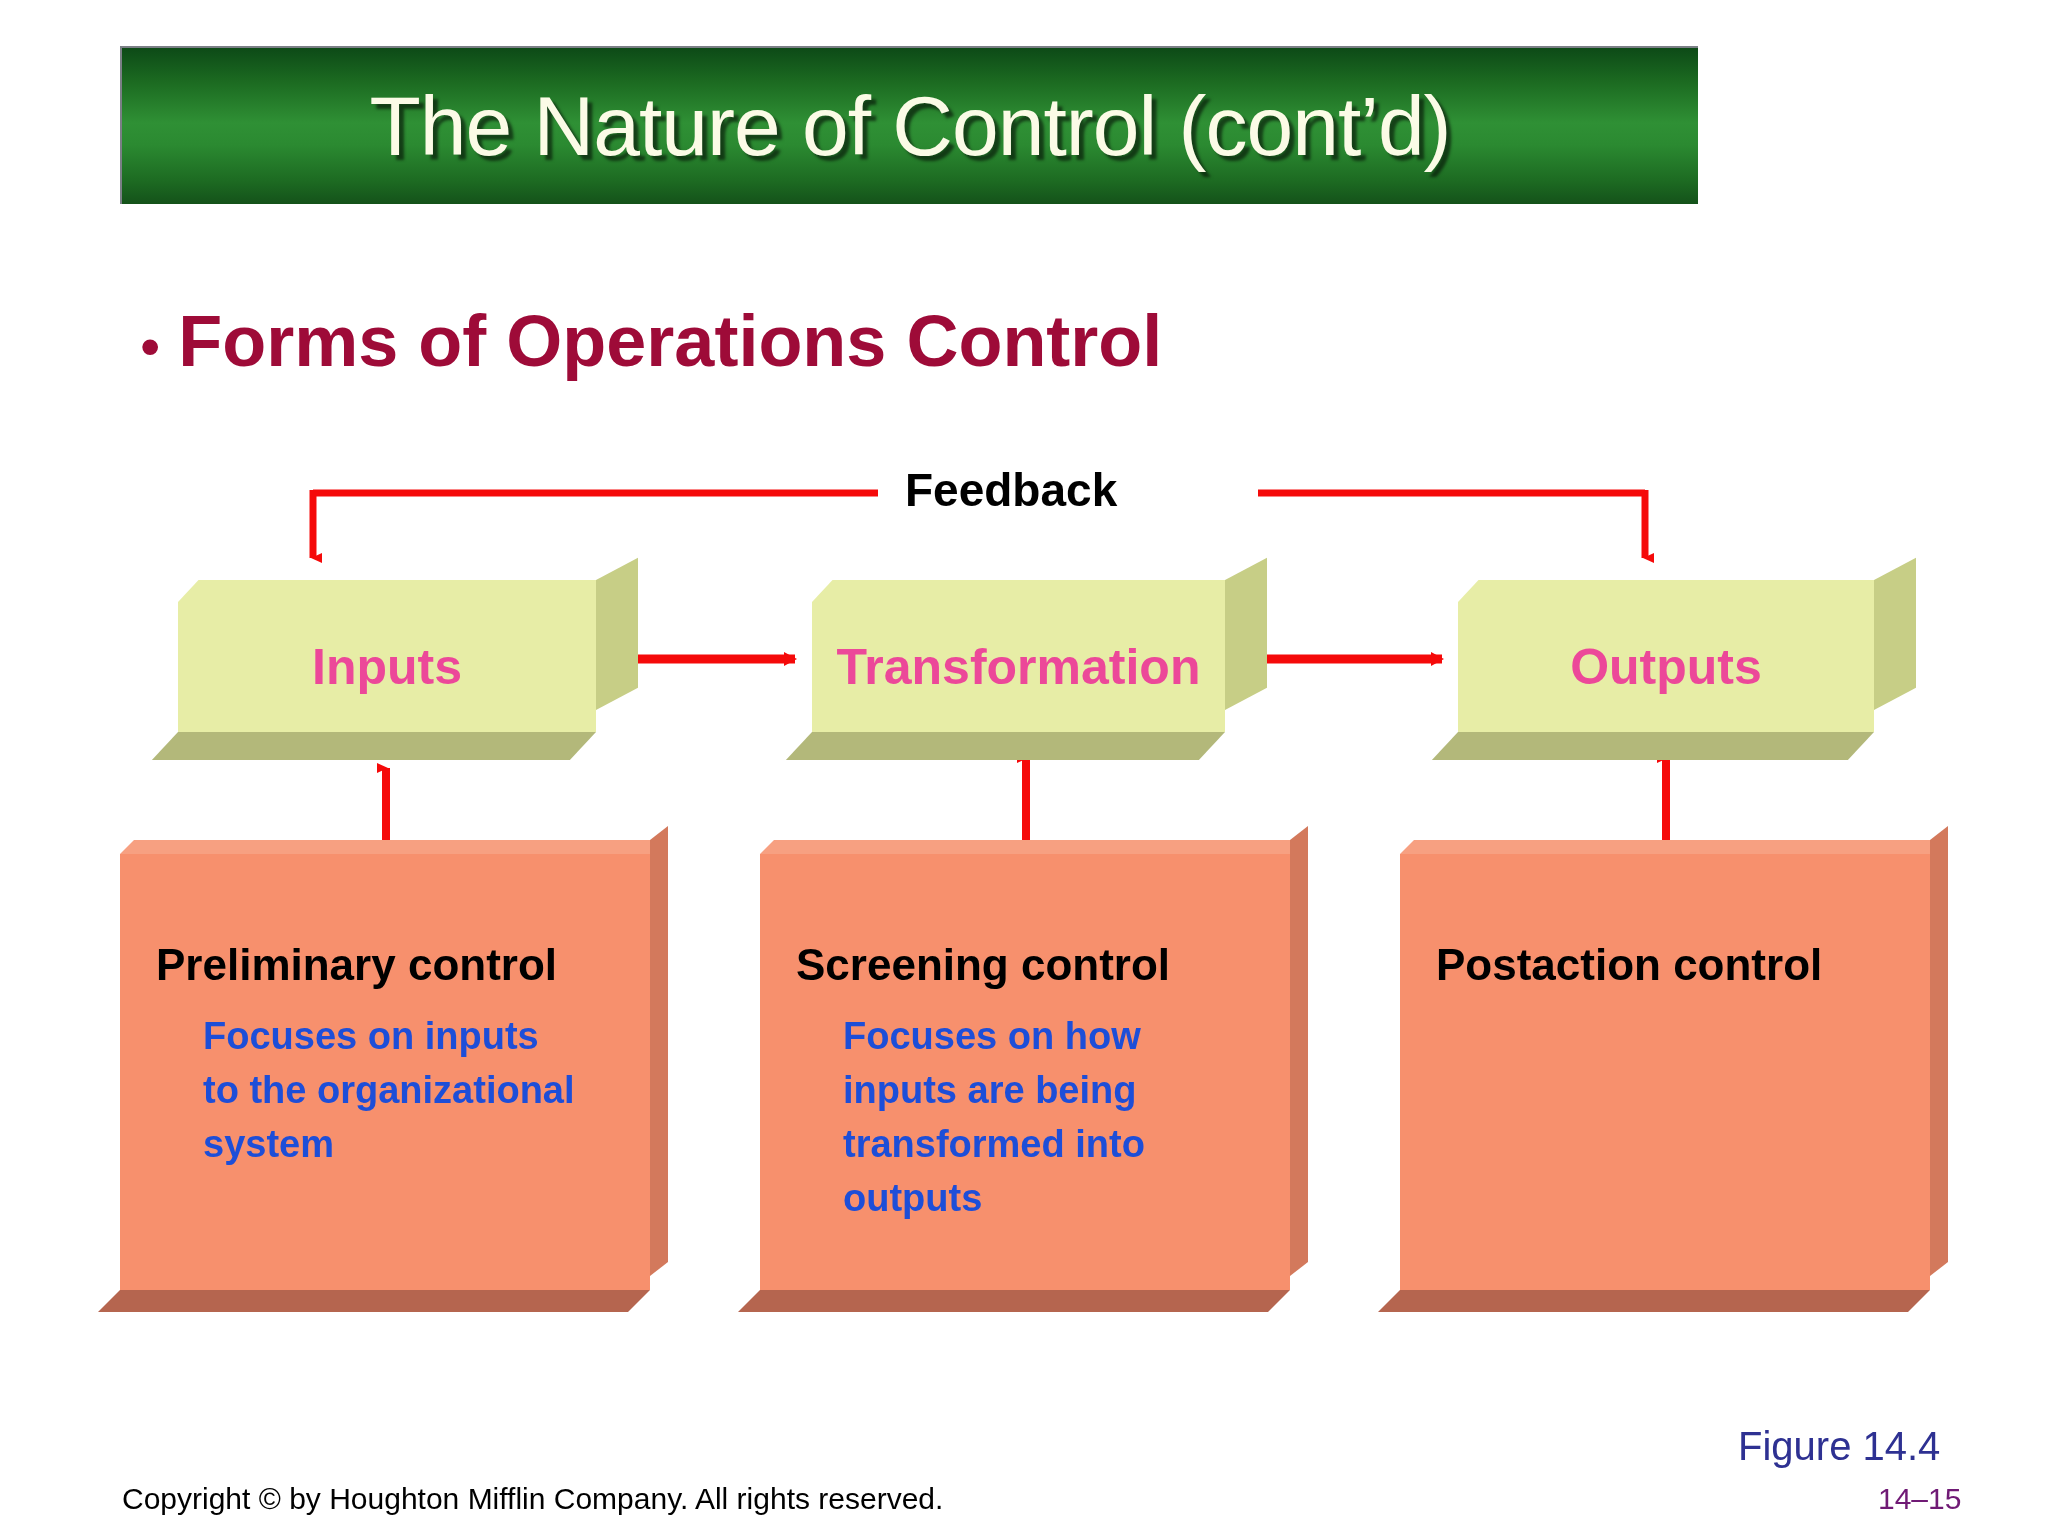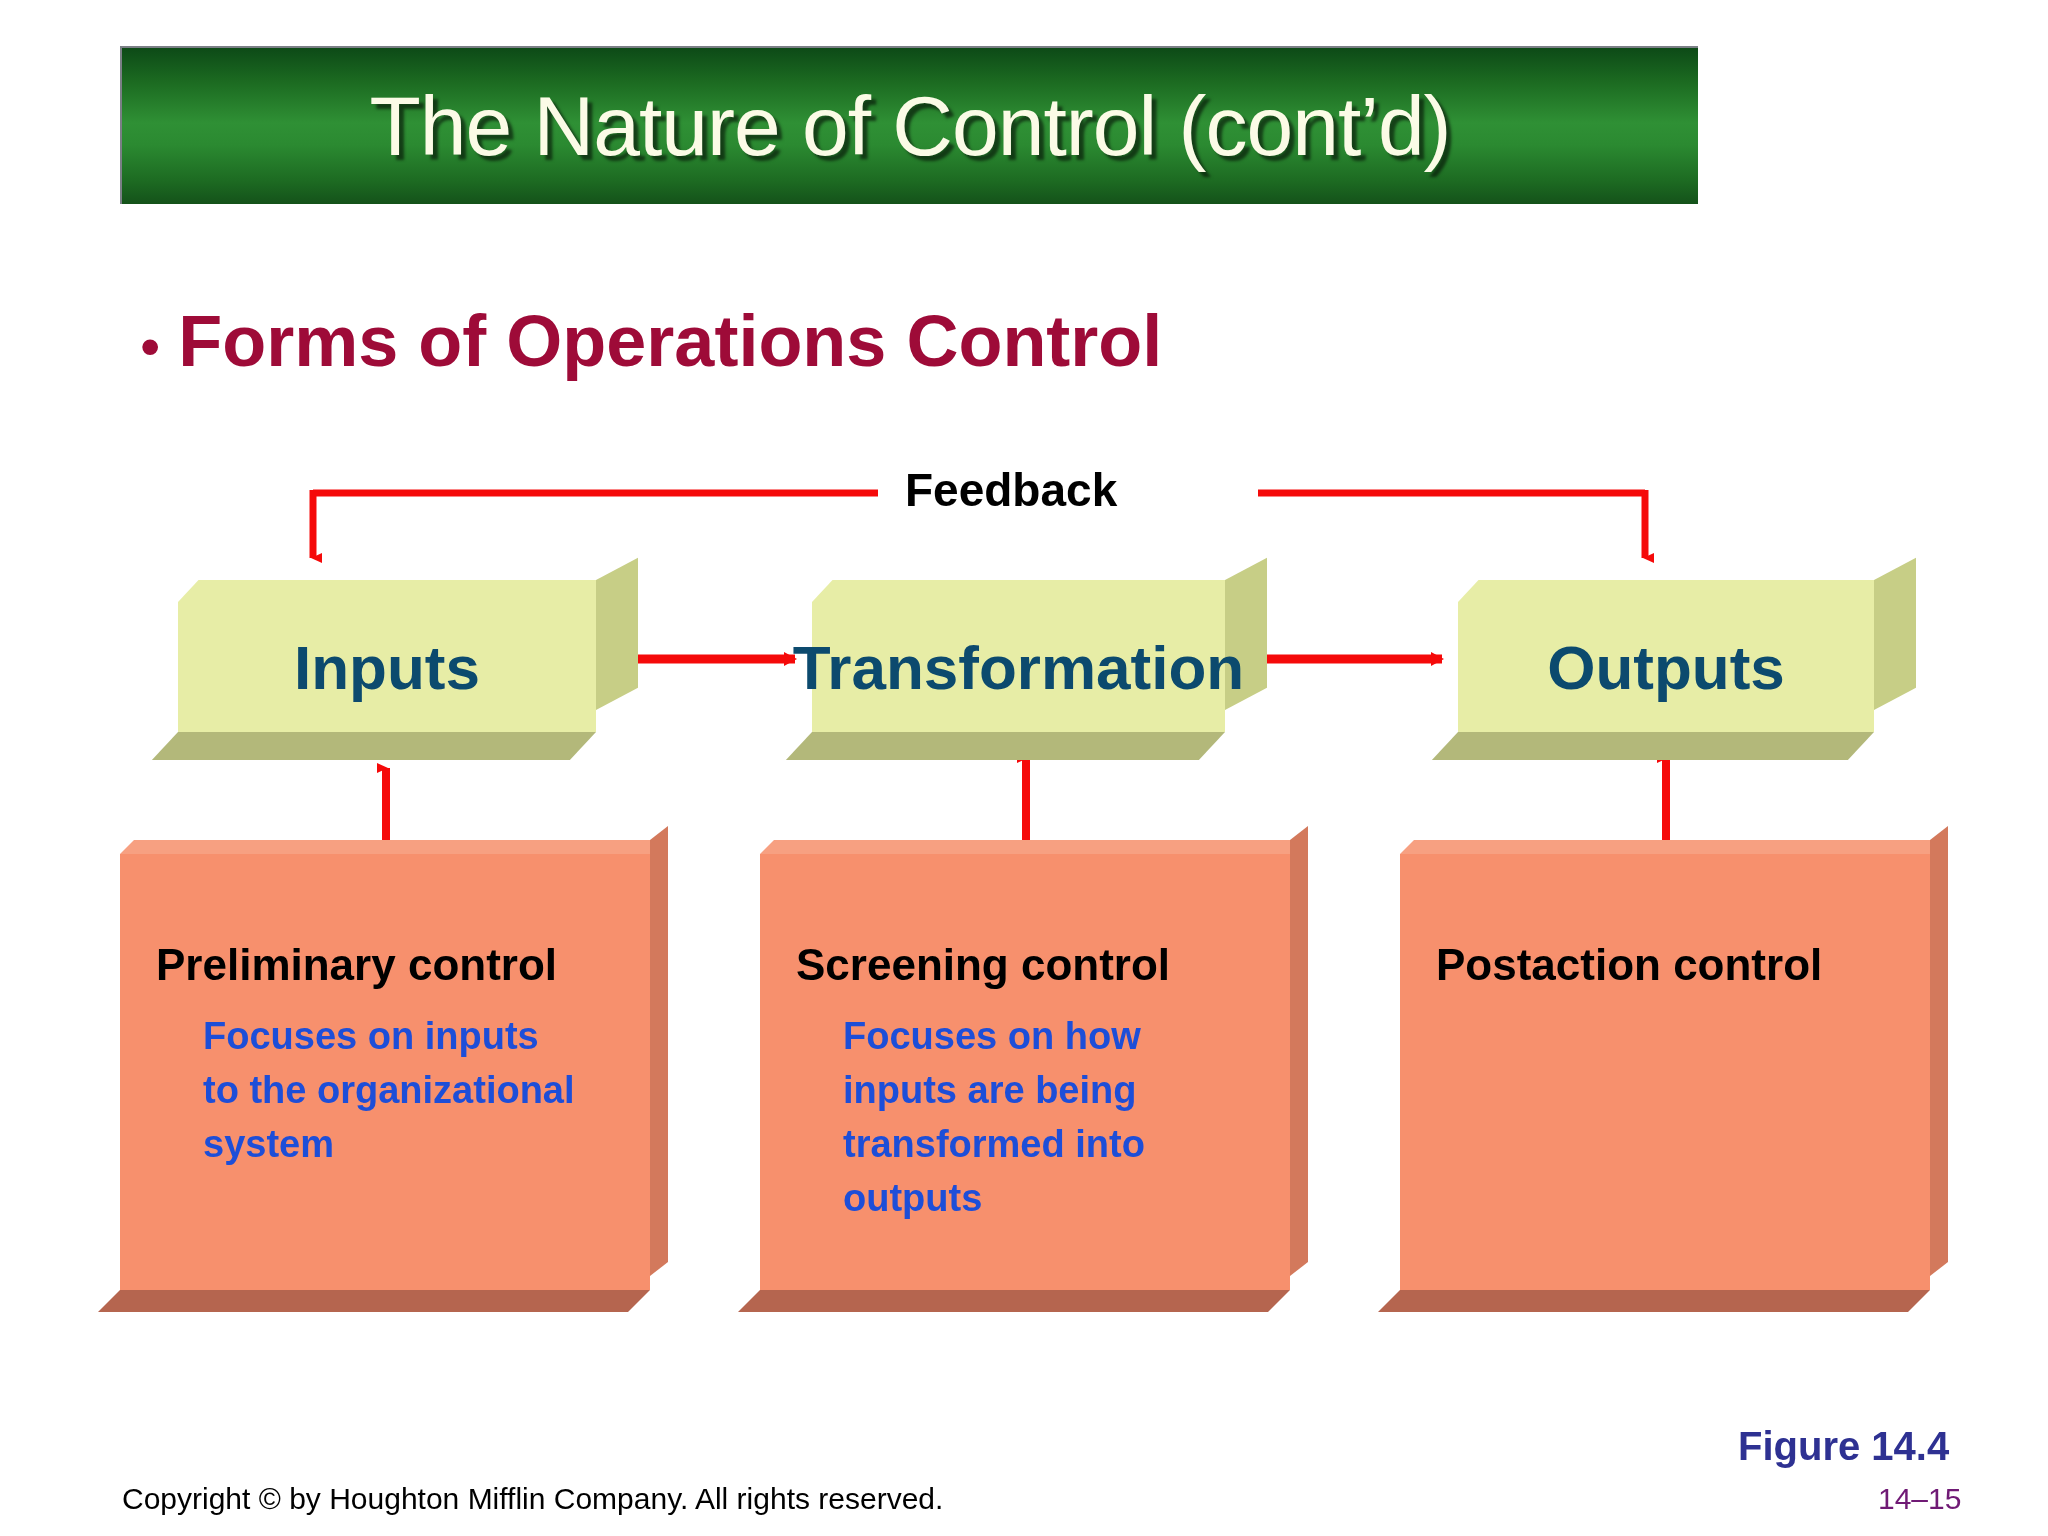--- a/index.html
+++ b/index.html
@@ -141,23 +141,23 @@
   }
   .proc-label {
     position: absolute;
     left: 0;
     top: 22px;
     width: calc(100% - 42px);
     height: 130px;
     display: flex;
     align-items: center;
     justify-content: center;
-    font-size: 62px;
+    font-size: 50px;
     font-weight: bold;
-    color: #0c4a6e;
+    color: #ec4899;
     z-index: 4;
     white-space: nowrap;
   }
 
   #box-inputs        { left: 178px;  top: 580px; width: 460px; }
   #box-transformation{ left: 812px;  top: 580px; width: 455px; }
   #box-outputs       { left: 1458px; top: 580px; width: 458px; }
 
   
   .ctl-card {
@@ -240,21 +240,21 @@
   #card-preliminary { left: 120px;  top: 840px; }
   #card-screening   { left: 760px;  top: 840px; }
   #card-postaction  { left: 1400px; top: 840px; }
 
   
   #figure-label {
     position: absolute;
     left: 1738px;
     top: 1424px;
     font-size: 40px;
-    font-weight: bold;
+    font-weight: normal;
     color: #2e3192;
     white-space: nowrap;
   }
   #copyright {
     position: absolute;
     left: 122px;
     top: 1482px;
     font-size: 30px;
     color: #000000;
     white-space: nowrap;

